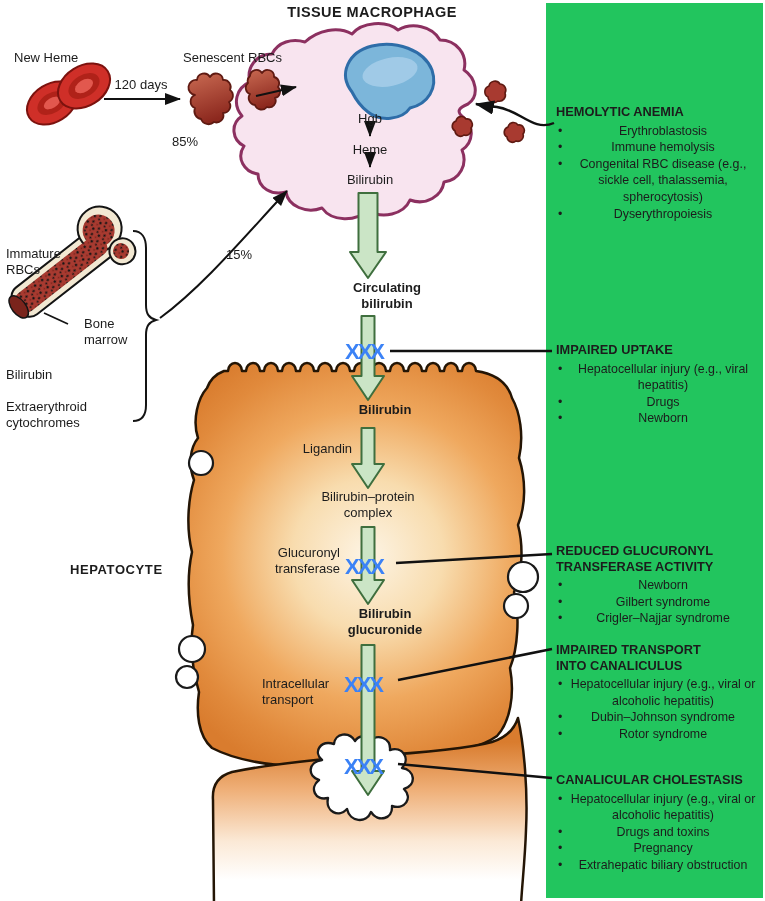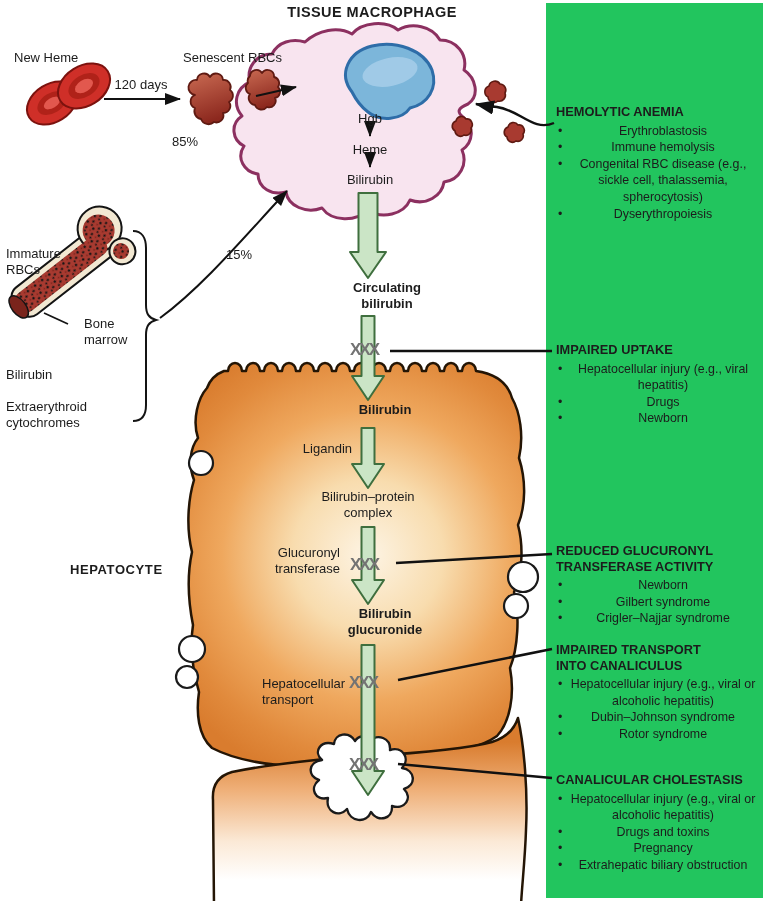--- a/index.html
+++ b/index.html
@@ -5,22 +5,22 @@
   html,body{margin:0;padding:0;background:#fff;}
   .stage{position:relative;width:765px;height:901px;background:#ffffff;
          font-family:"Liberation Sans",sans-serif;color:#1c1c1c;overflow:hidden;}
   .stage svg{position:absolute;left:0;top:0;z-index:2;}
   .lbl{position:absolute;font-size:13px;line-height:1.2;white-space:pre-line;z-index:3;}
   .c{transform:translateX(-50%);text-align:center;}
   .b{font-weight:bold;margin-left:17px;}
   .r{text-align:right;}
   .title{font-size:14.5px;font-weight:bold;letter-spacing:.4px;}
   .caps{font-size:13px;font-weight:bold;letter-spacing:.6px;}
-  .xxx{position:absolute;transform:translateX(-50%);font-weight:bold;font-size:17px;
-       letter-spacing:-2px;color:#737373;z-index:4;line-height:1;}
+  .xxx{position:absolute;transform:translateX(-50%);font-weight:bold;font-size:22px;
+       letter-spacing:-2px;color:#3b82f6;z-index:4;line-height:1;}
   .sidebar{position:absolute;left:546px;top:3px;width:217px;height:895px;background:#22c55e;z-index:1;}
   .sec{position:absolute;left:10px;width:200px;z-index:1;}
   .sec h3{font-size:12.8px;font-weight:bold;margin:0 0 3px 0;line-height:1.22;white-space:pre-line;}
   .sec ul{list-style:none;margin:0;padding:0;font-size:12.4px;line-height:1.34;}
   .sec li{position:relative;padding-left:14px;text-align:center;}
   .sec li::before{content:"\2022";position:absolute;left:2px;}
 </style>
 </head>
 <body>
 
@@ -238,21 +238,21 @@
   <div class="lbl c b" style="left:370px;top:280px">Circulating
 bilirubin</div>
   <div class="lbl c b" style="left:368px;top:402px">Bilirubin</div>
   <div class="lbl r" style="left:268px;top:441px;width:84px">Ligandin</div>
   <div class="lbl c" style="left:368px;top:489px">Bilirubin–protein
 complex</div>
   <div class="lbl r" style="left:240px;top:545px;width:100px">Glucuronyl
 transferase</div>
   <div class="lbl c b" style="left:368px;top:606px">Bilirubin
 glucuronide</div>
-  <div class="lbl" style="left:262px;top:676px">Hepatocellular
+  <div class="lbl" style="left:262px;top:676px">Intracellular
 transport</div>
 
   <div class="lbl" style="left:6px;top:246px">Immature
 RBCs</div>
   <div class="lbl" style="left:84px;top:316px">Bone
 marrow</div>
   <div class="lbl" style="left:6px;top:367px">Bilirubin</div>
   <div class="lbl" style="left:6px;top:399px">Extraerythroid
 cytochromes</div>
   <div class="lbl caps" style="left:70px;top:562px">HEPATOCYTE</div>

